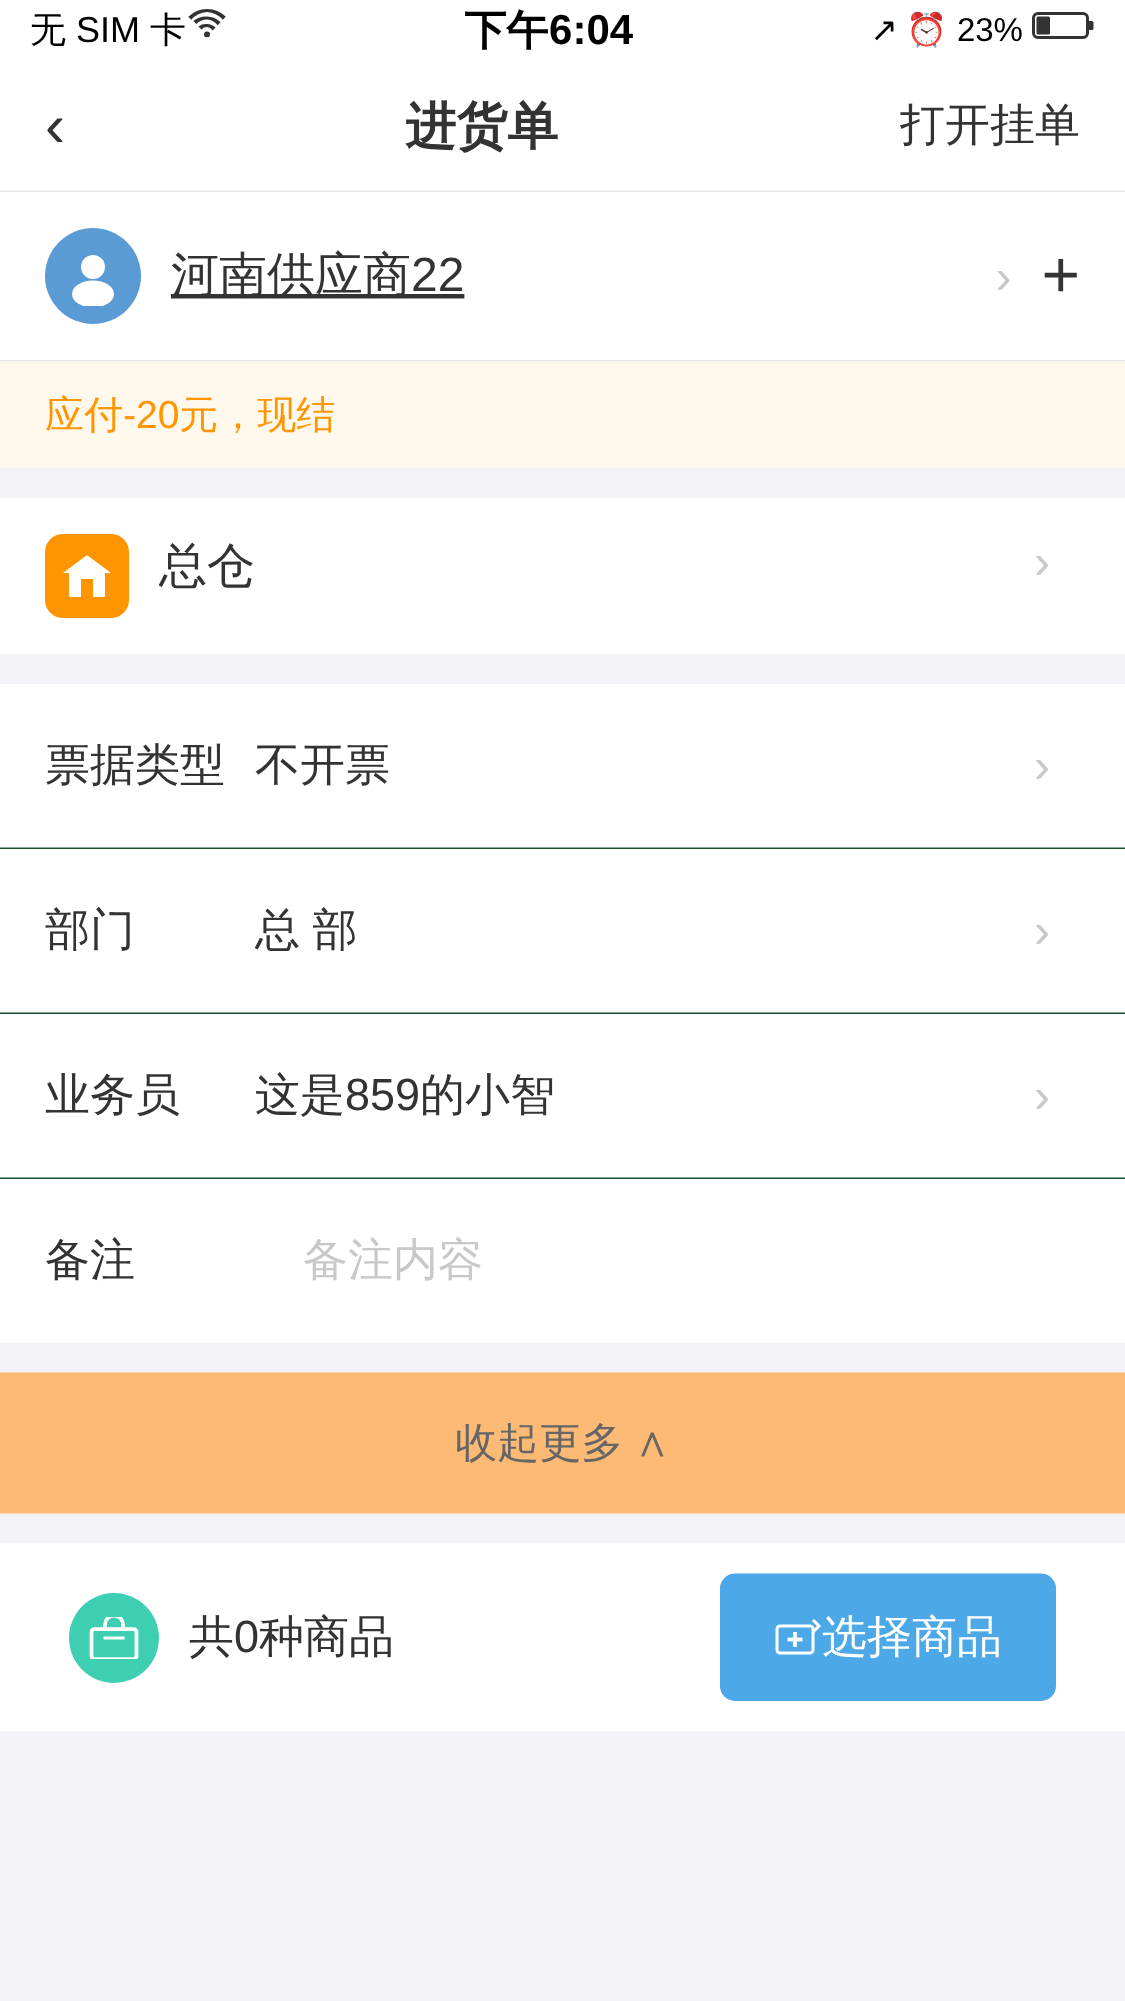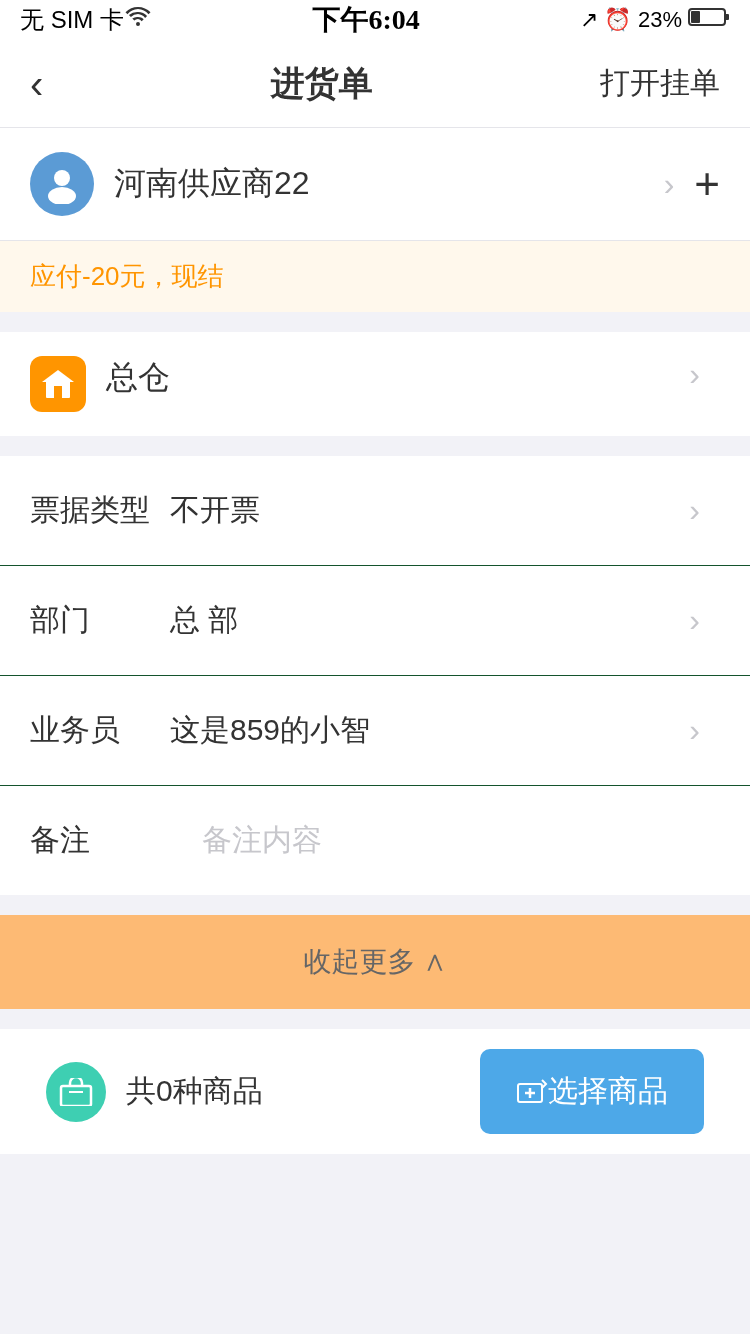--- a/index.html
+++ b/index.html
@@ -17,21 +17,21 @@
       height: 40px;
       background: #fff;
       display: flex;
       align-items: center;
       justify-content: space-between;
       padding: 0 20px;
       font-size: 24px;
       font-weight: 500;
     }
     .status-left { display: flex; align-items: flex-start; gap: 0; }
-    .status-center { font-size: 28px; font-weight: 600; font-family: Liberation Serif, serif; }
+    .status-center { font-size: 28px; font-weight: 600; }
     .status-right { display: flex; align-items: center; gap: 6px; font-size: 22px; }
 
     
     .nav-bar {
       height: 88px;
       background: #fff;
       display: flex;
       align-items: center;
       justify-content: space-between;
       padding: 0 30px;
@@ -79,20 +79,21 @@
       align-items: center;
       justify-content: center;
       margin-right: 20px;
       flex-shrink: 0;
     }
     .supplier-avatar svg { width: 40px; height: 40px; }
     .supplier-name {
       flex: 1;
       font-size: 32px;
       color: #333;
+      text-decoration: underline;
     }
     .chevron {
       color: #c7c7cc;
       font-size: 32px;
       margin-right: 20px;
     }
     .add-btn {
       font-size: 44px;
       color: #333;
       cursor: pointer;

